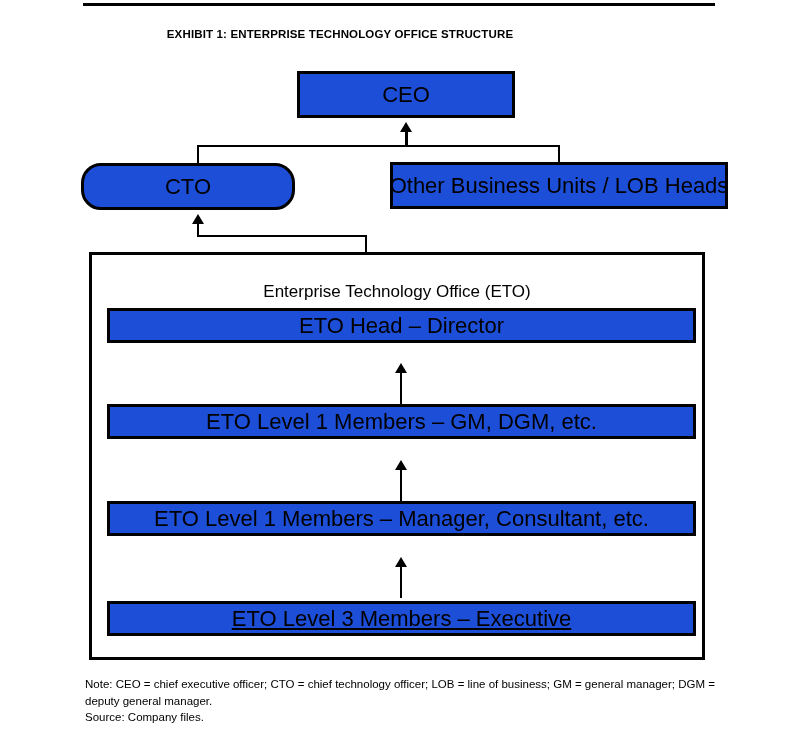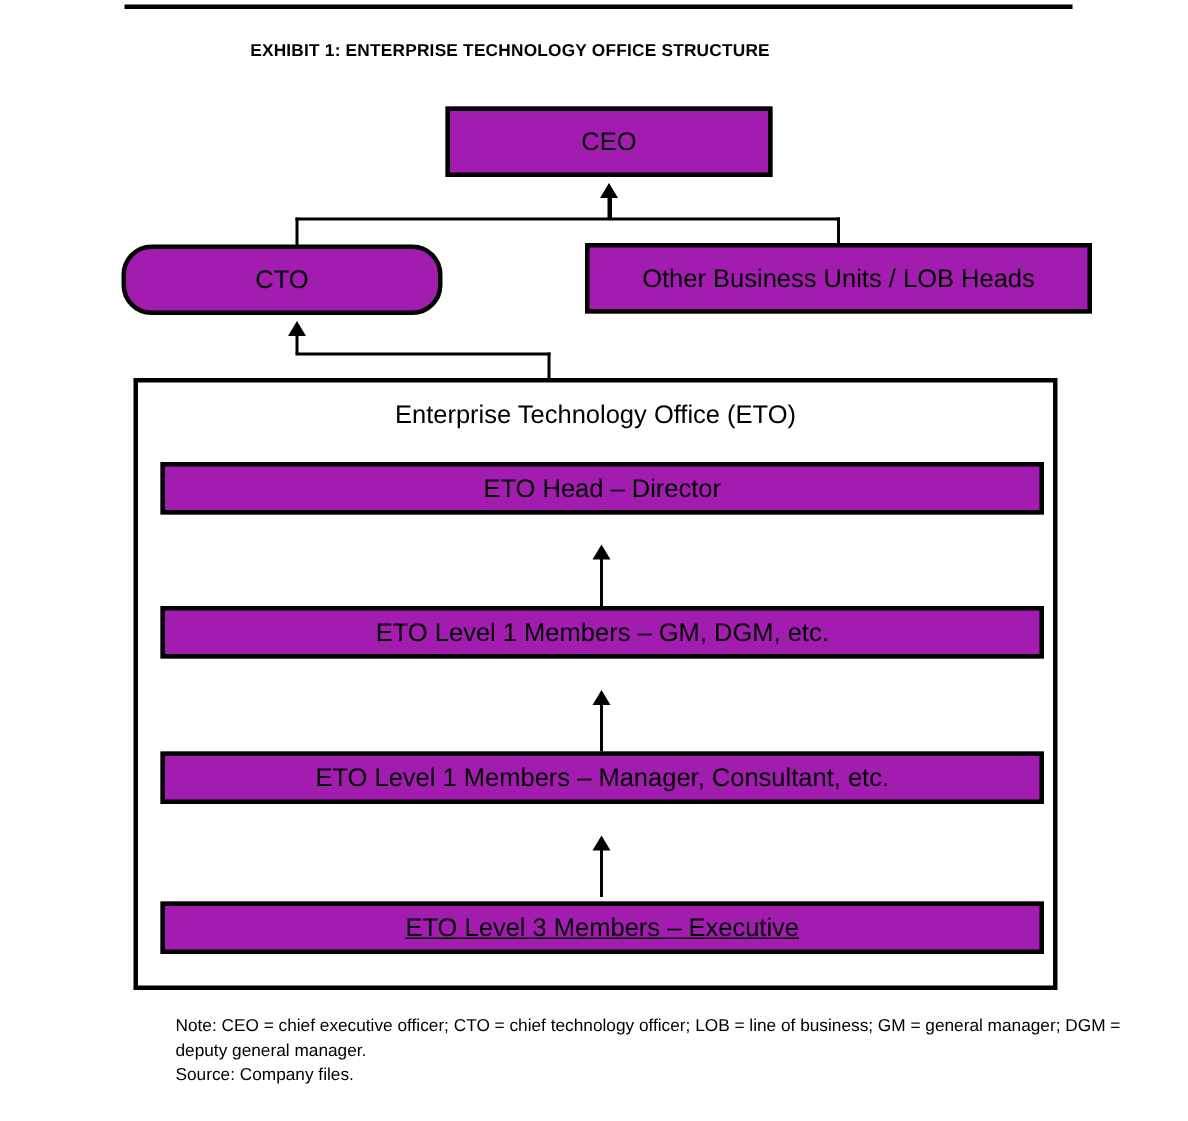--- a/index.html
+++ b/index.html
@@ -43,27 +43,27 @@
     font-size: 11.5px;
     font-weight: bold;
     letter-spacing: 0.15px;
     white-space: nowrap;
   }
 
   
   .node {
     position: absolute;
     box-sizing: border-box;
-    background: #a21caf;
+    background: #1d4ed8;
     border: 3px solid #000000;
     display: flex;
     align-items: center;
     justify-content: center;
     text-align: center;
-    font-size: 17px;
+    font-size: 22px;
     line-height: 1.15;
     white-space: nowrap;
   }
 
   .node-ceo   { left: 297px; top: 71px;  width: 218px; height: 47px; }
   .node-cto   { left: 81px;  top: 163px; width: 214px; height: 47px; border-radius: 20px; }
   .node-obu   { left: 390px; top: 162px; width: 338px; height: 47px; }
 
   
   .eto-container {
@@ -72,21 +72,21 @@
     top: 252px;
     width: 616px;
     height: 408px;
     box-sizing: border-box;
     background: #ffffff;
     border: 3px solid #000000;
   }
   .eto-title {
     position: absolute;
     left: 0;
-    top: 12px;
+    top: 27px;
     width: 610px;
     text-align: center;
     font-size: 17px;
     white-space: nowrap;
   }
 
   
   .node-inner {
     left: 107px;
     width: 589px;
@@ -122,21 +122,20 @@
   }
 
   
   .footnote {
     position: absolute;
     left: 85px;
     top: 676px;
     width: 648px;
     font-size: 11.5px;
     line-height: 1.45;
-    margin-left: 32px;
   }
   .footnote p { margin: 0; }
 </style>
 </head>
 <body>
 
 <div id="canvas">
 
   <div class="top-rule"></div>
 

